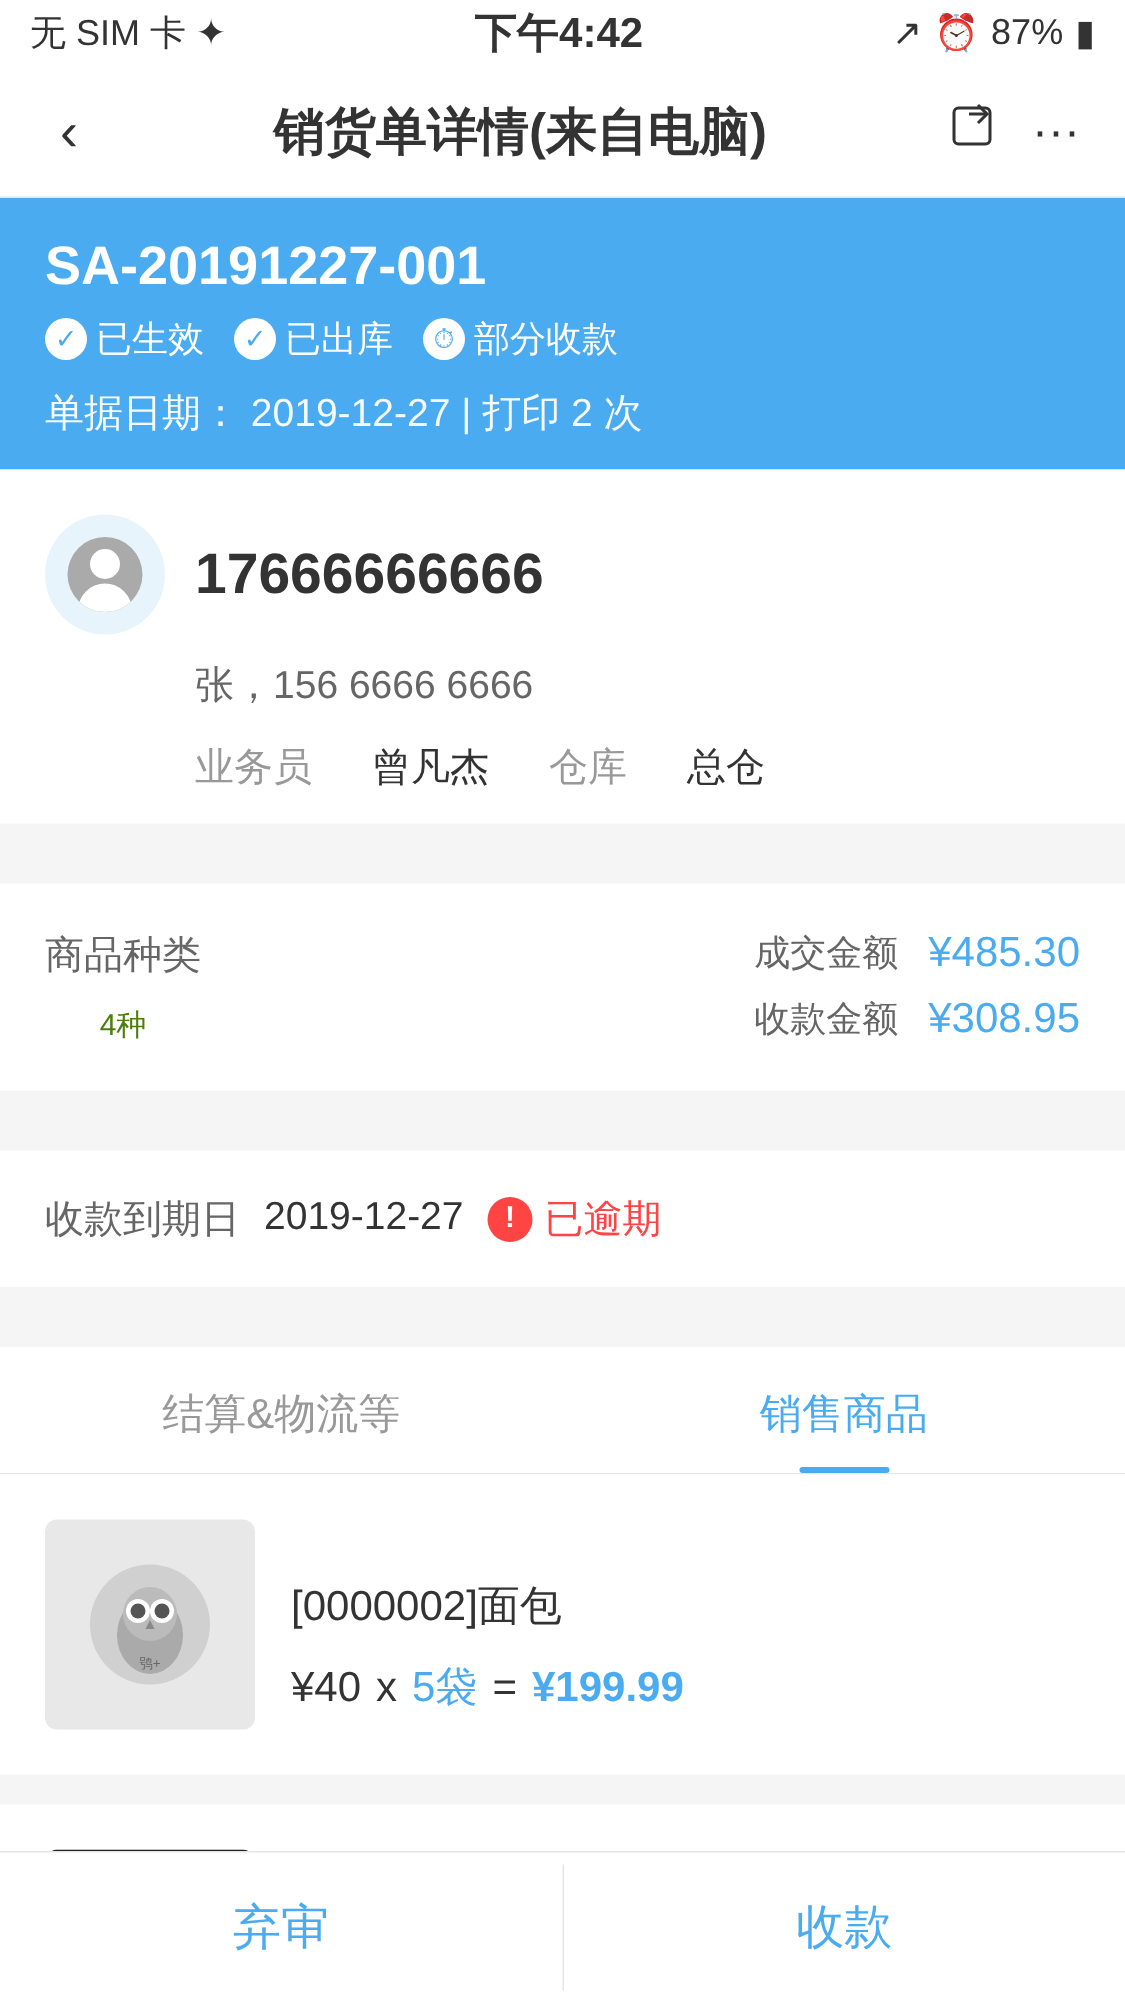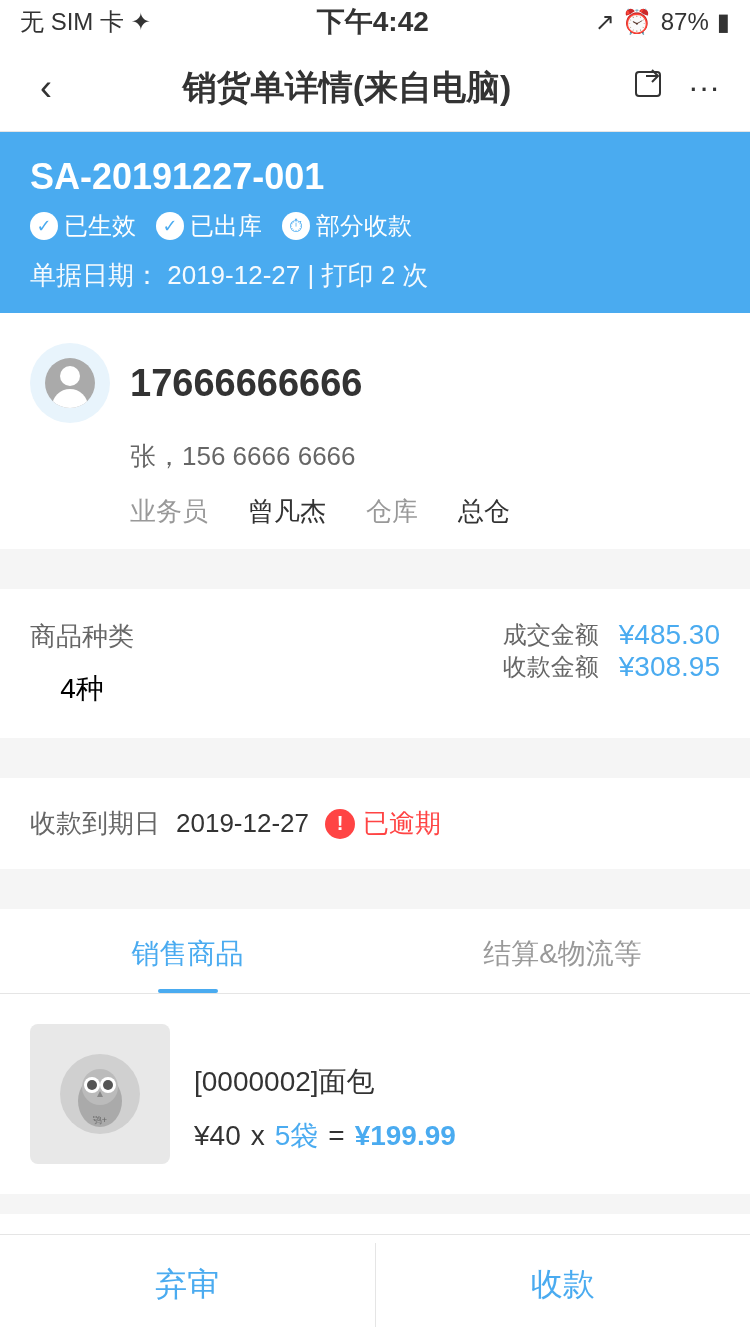--- a/index.html
+++ b/index.html
@@ -183,42 +183,43 @@
       justify-content: space-between;
       align-items: flex-start;
     }
     .summary-left {
       display: flex;
       align-items: center;
       gap: 16px;
       flex-direction: column;
     }
     .summary-label { font-size: 26px; color: #666; }
-    .summary-value { font-size: 28px; color: #000000; font-weight: 500; }
+    .summary-value { font-size: 20px; color: #4d7c0f; font-weight: 500; }
     .summary-right {
       display: flex;
       flex-direction: column;
+      gap: 12px;
       align-items: center;
       margin-left: 10px;
     }
     .amount-row {
       display: flex;
       align-items: center;
       gap: 20px;
     }
     .amount-label { font-size: 24px; color: #666; }
     .amount-value { font-size: 28px; color: #4AABF0; font-weight: 500; }
 
     
     .due-section {
       background: #fff;
       padding: 28px 30px;
       margin-bottom: 20px;
       display: flex;
-      align-items: center;
+      align-items: flex-start;
       gap: 16px;
       font-size: 26px;
     }
     .due-label { color: #666; }
     .due-date { color: #333; }
     .overdue-badge {
       display: flex;
       align-items: center;
       gap: 8px;
       color: #ff4444;
@@ -460,25 +461,25 @@
   <span class="due-date">2019-12-27</span>
   <span class="overdue-badge">
     <span class="overdue-icon">!</span>
     <span>已逾期</span>
   </span>
 </div>
 
 <div class="section-divider"></div>
 
 <div class="tabs">
+  <div class="tab inactive">
+    <span>结算&amp;物流等</span>
+  </div>
   <div class="tab active">
     <span>销售商品</span>
-  </div>
-  <div class="tab inactive">
-    <span>结算&amp;物流等</span>
   </div>
 </div>
 
 <div class="products-list">
 
   <div class="product-item">
     <div class="product-thumb product-thumb-img1">
 
       <svg width="90" height="90" viewBox="0 0 90 90">
         <circle cx="45" cy="45" r="40" fill="#d0d0d0"></circle>

